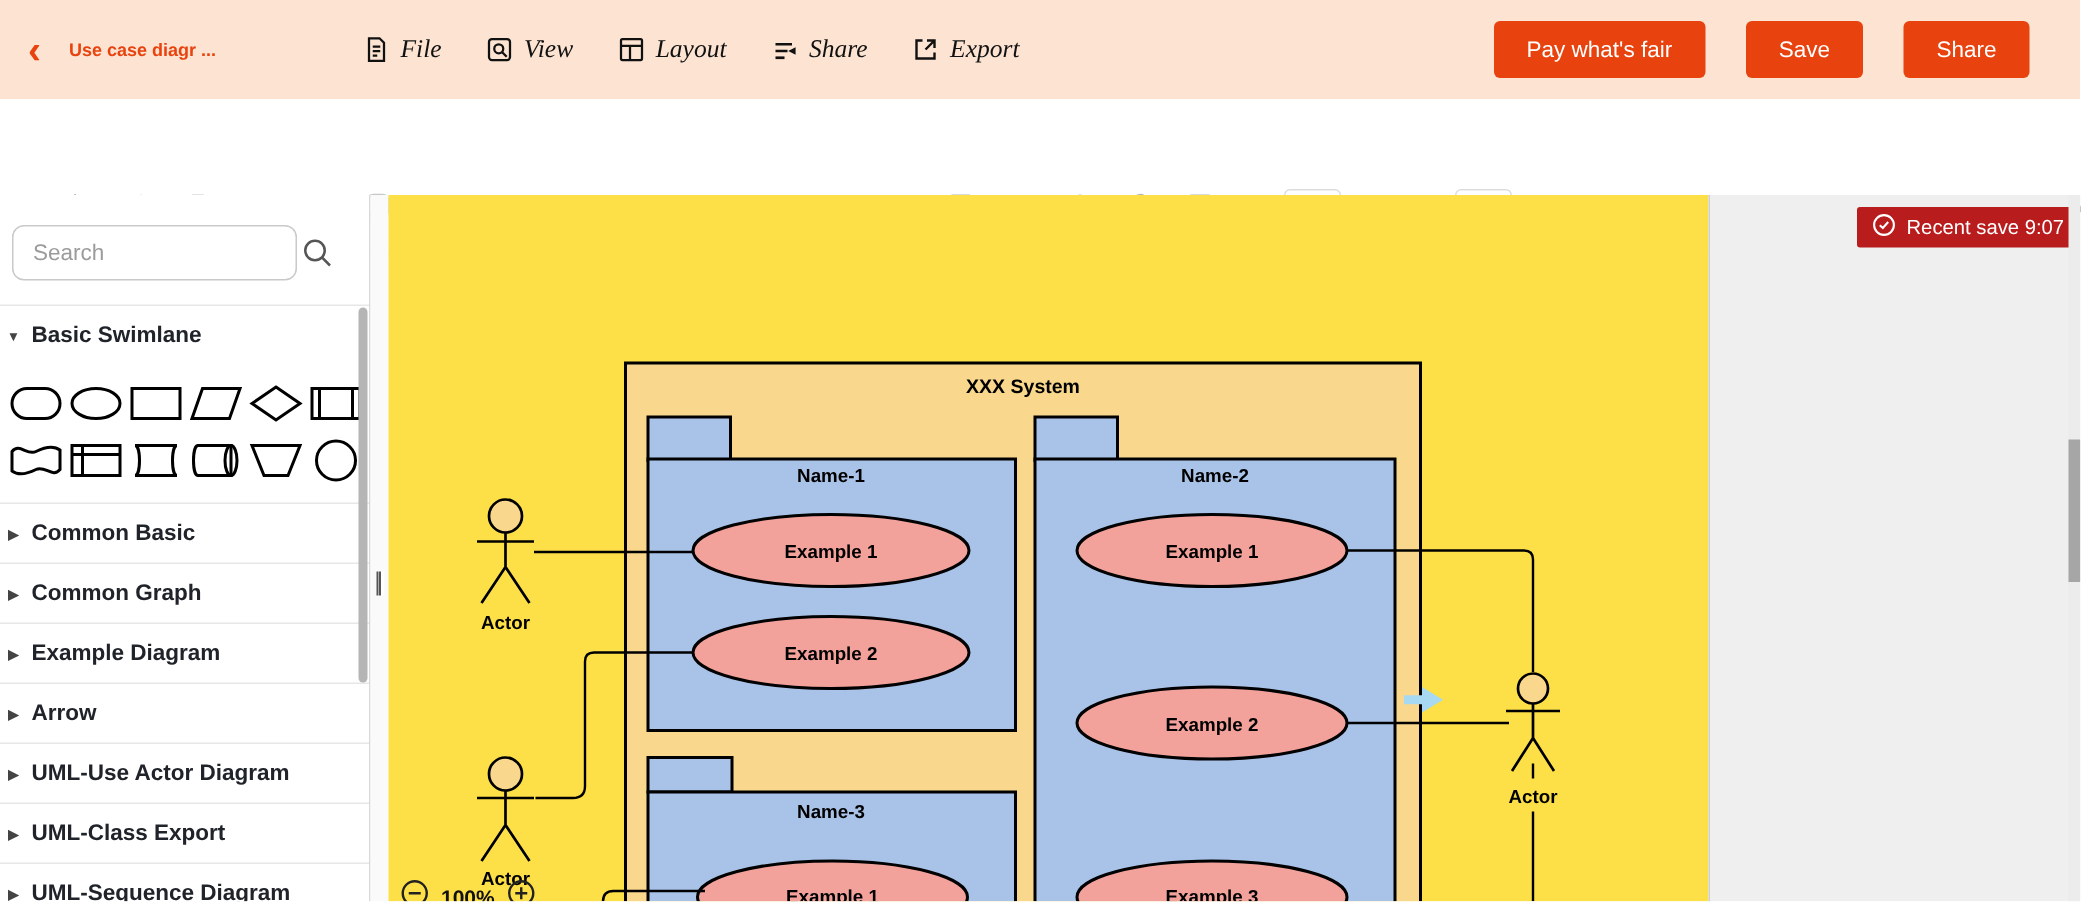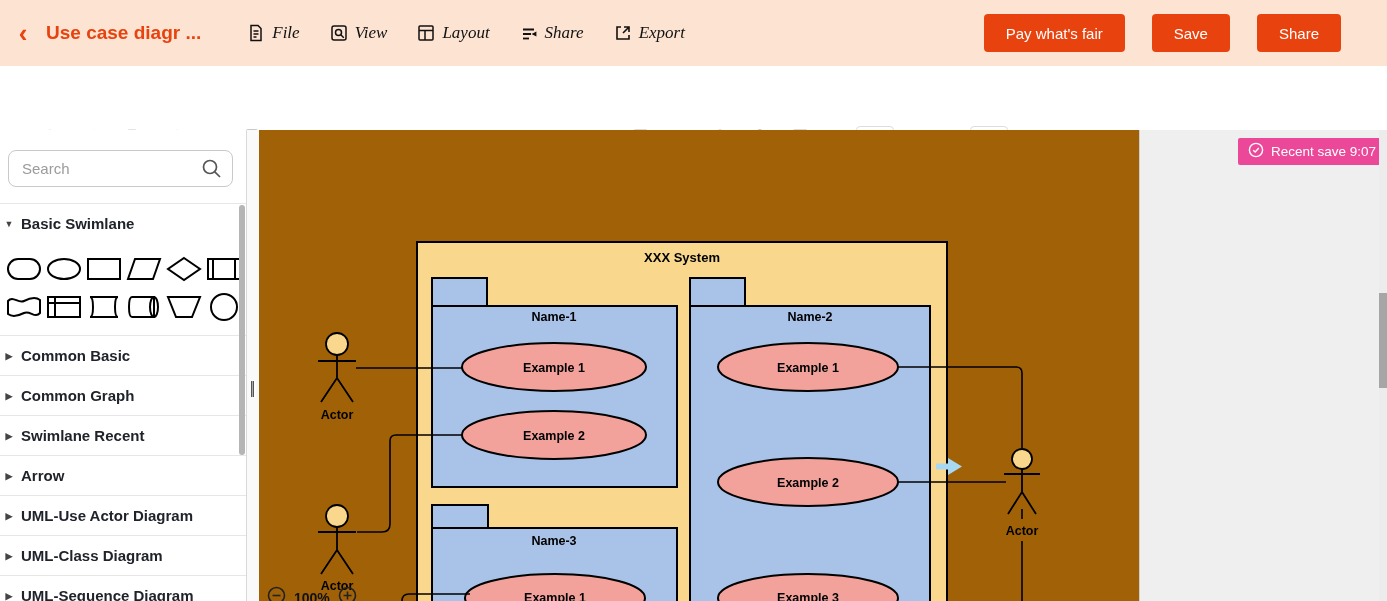--- a/index.html
+++ b/index.html
@@ -5,66 +5,66 @@
   * { margin:0; padding:0; box-sizing:border-box; }
   html,body { width:1387px; height:601px; overflow:hidden; }
   body { font-family:"Liberation Sans", sans-serif; background:#fff; }
   .app { position:relative; width:1387px; height:601px; overflow:hidden; background:#fff; }
 
   
   .header { position:absolute; left:0; top:0; width:1387px; height:66px;
     background:#fce3d2; display:flex; align-items:center; }
   .back-btn { width:46px; text-align:center; color:#e8420e; font-size:26px; font-weight:bold;
     cursor:pointer; line-height:1; }
-  .doc-title { color:#e8420e; font-weight:bold; font-size:19px; margin-right:46px; min-width:150px; }
+  .doc-title { color:#e8420e; font-weight:bold; font-size:12px; margin-right:46px; min-width:150px; }
   .menus { display:flex; align-items:center; gap:30px; font-family:"Liberation Serif", serif; font-size:17px; color:#111;font-style:italic; }
   .menu-item { display:flex; align-items:center; gap:7px; cursor:pointer; }
   .menu-item svg { display:block; }
-  .header-actions { margin-left:auto; display:flex; align-items:center; gap:27px; padding-right:46px; }
+  .header-actions { margin-left:auto; display:flex; align-items:center; gap:27px; padding-right:34px; }
   .hbtn { background:#e8420e; color:#fff; border:none; border-radius:4px; height:38px;
     font-family:"Liberation Sans", sans-serif; font-size:15px; padding:0 22px; cursor:pointer; }
 
   
   .toolbar { position:absolute; left:0; top:66px; width:1387px; height:64px; background:#fff;
     border-bottom:1px solid #e3e3e3; display:flex; align-items:center; padding-left:32px;margin-top:40px; }
   .tb-icon { width:40px; height:30px; display:flex; align-items:center; justify-content:center; cursor:pointer; flex:0 0 auto; }
   .tb-icon svg { display:block; }
   .tb-gap { width:18px; flex:0 0 auto; }
   .num-input { width:38px; height:24px; border:1px solid #ddd; border-radius:4px; color:#9a9a9a;
     font-size:13px; text-align:center; background:#fff; flex:0 0 auto; }
 
   
   .sidebar { position:absolute; left:0; top:130px; width:247px; height:471px; background:#fff;
     border-right:1px solid #d9d9d9; overflow:hidden; }
   .search-wrap { position:relative; margin:20px 14px 16px 8px; }
-  .search-input { width:225px; height:37px; border:1px solid #c9c9c9; border-radius:8px;
+  .search-input { width:190px; height:37px; border:1px solid #c9c9c9; border-radius:8px;
     padding:0 36px 0 13px; font-size:15px; color:#333; background:#fff; }
   .search-input::placeholder { color:#9b9b9b; }
   .search-icon { position:absolute; right:10px; top:8px; }
   .side-row { border-top:1px solid #e7e7e7; height:40px; display:flex; align-items:center;
     padding-left:4px; gap:7px; font-size:15px; font-weight:600; color:#20242a; cursor:pointer; }
   .tri { font-size:9px; color:#444; width:10px; text-align:center; }
   .shapes-grid { padding:9px 14px 12px 6px; display:grid; grid-template-columns:repeat(6,1fr); gap:5px 4px; }
   .shape-cell { display:flex; align-items:center; justify-content:center; cursor:pointer; height:33px; }
   .side-scroll { position:absolute; right:1px; top:75px; width:6px; height:250px; background:#b5b5b5; border-radius:3px; }
 
   
   .gutter { position:absolute; left:247px; top:130px; width:12px; height:471px; background:#fafafa; }
   .grip { position:absolute; left:4px; top:251px; width:5px; height:16px;
     background:repeating-linear-gradient(90deg,#555 0 1px,#aaa 1px 2px,#555 2px 3px,#fff 3px 5px); }
 
   
-  .canvas { position:absolute; left:259px; top:130px; width:880px; height:471px; background:#a16207; overflow:hidden; }
+  .canvas { position:absolute; left:259px; top:130px; width:880px; height:471px; background:#fde047; overflow:hidden; }
   .zoom-ctrl { position:absolute; left:8px; top:456px; display:flex; align-items:center; gap:8px; }
   .zoom-label { font-size:14px; font-weight:bold; color:#111; }
 
   
   .rightpane { position:absolute; left:1139px; top:130px; width:248px; height:471px;
     background:#efeff0; border-left:1px solid #cfcfcf; }
-  .save-badge { position:absolute; left:98px; top:8px; height:27px; background:#ec4899; color:#fff;
+  .save-badge { position:absolute; left:98px; top:8px; height:27px; background:#b91c1c; color:#fff;
     border-radius:2px; display:flex; align-items:center; gap:7px; padding:0 10px; font-size:13.5px; }
   .cursor-tip { position:absolute; left:240px; top:2px; }
   .v-scroll-track { position:absolute; right:0; top:0; width:8px; height:471px; background:#ececec; }
   .v-scroll-thumb { position:absolute; right:0; top:163px; width:8px; height:95px; background:#a6a6a6; }
 </style>
 </head>
 <body>
 
 <div class="app">
 
@@ -338,33 +338,33 @@
     <div class="side-row">
       <span class="tri">▶</span>
       <span>Common Basic</span>
     </div>
     <div class="side-row">
       <span class="tri">▶</span>
       <span>Common Graph</span>
     </div>
     <div class="side-row">
       <span class="tri">▶</span>
-      <span>Swimlane Recent</span>
+      <span>Example Diagram</span>
     </div>
     <div class="side-row">
       <span class="tri">▶</span>
       <span>Arrow</span>
     </div>
     <div class="side-row">
       <span class="tri">▶</span>
       <span>UML-Use Actor Diagram</span>
     </div>
     <div class="side-row">
       <span class="tri">▶</span>
-      <span>UML-Class Diagram</span>
+      <span>UML-Class Export</span>
     </div>
     <div class="side-row">
       <span class="tri">▶</span>
       <span>UML-Sequence Diagram</span>
     </div>
 
     <div class="side-scroll"></div>
   </div>
 
   <div class="gutter">

